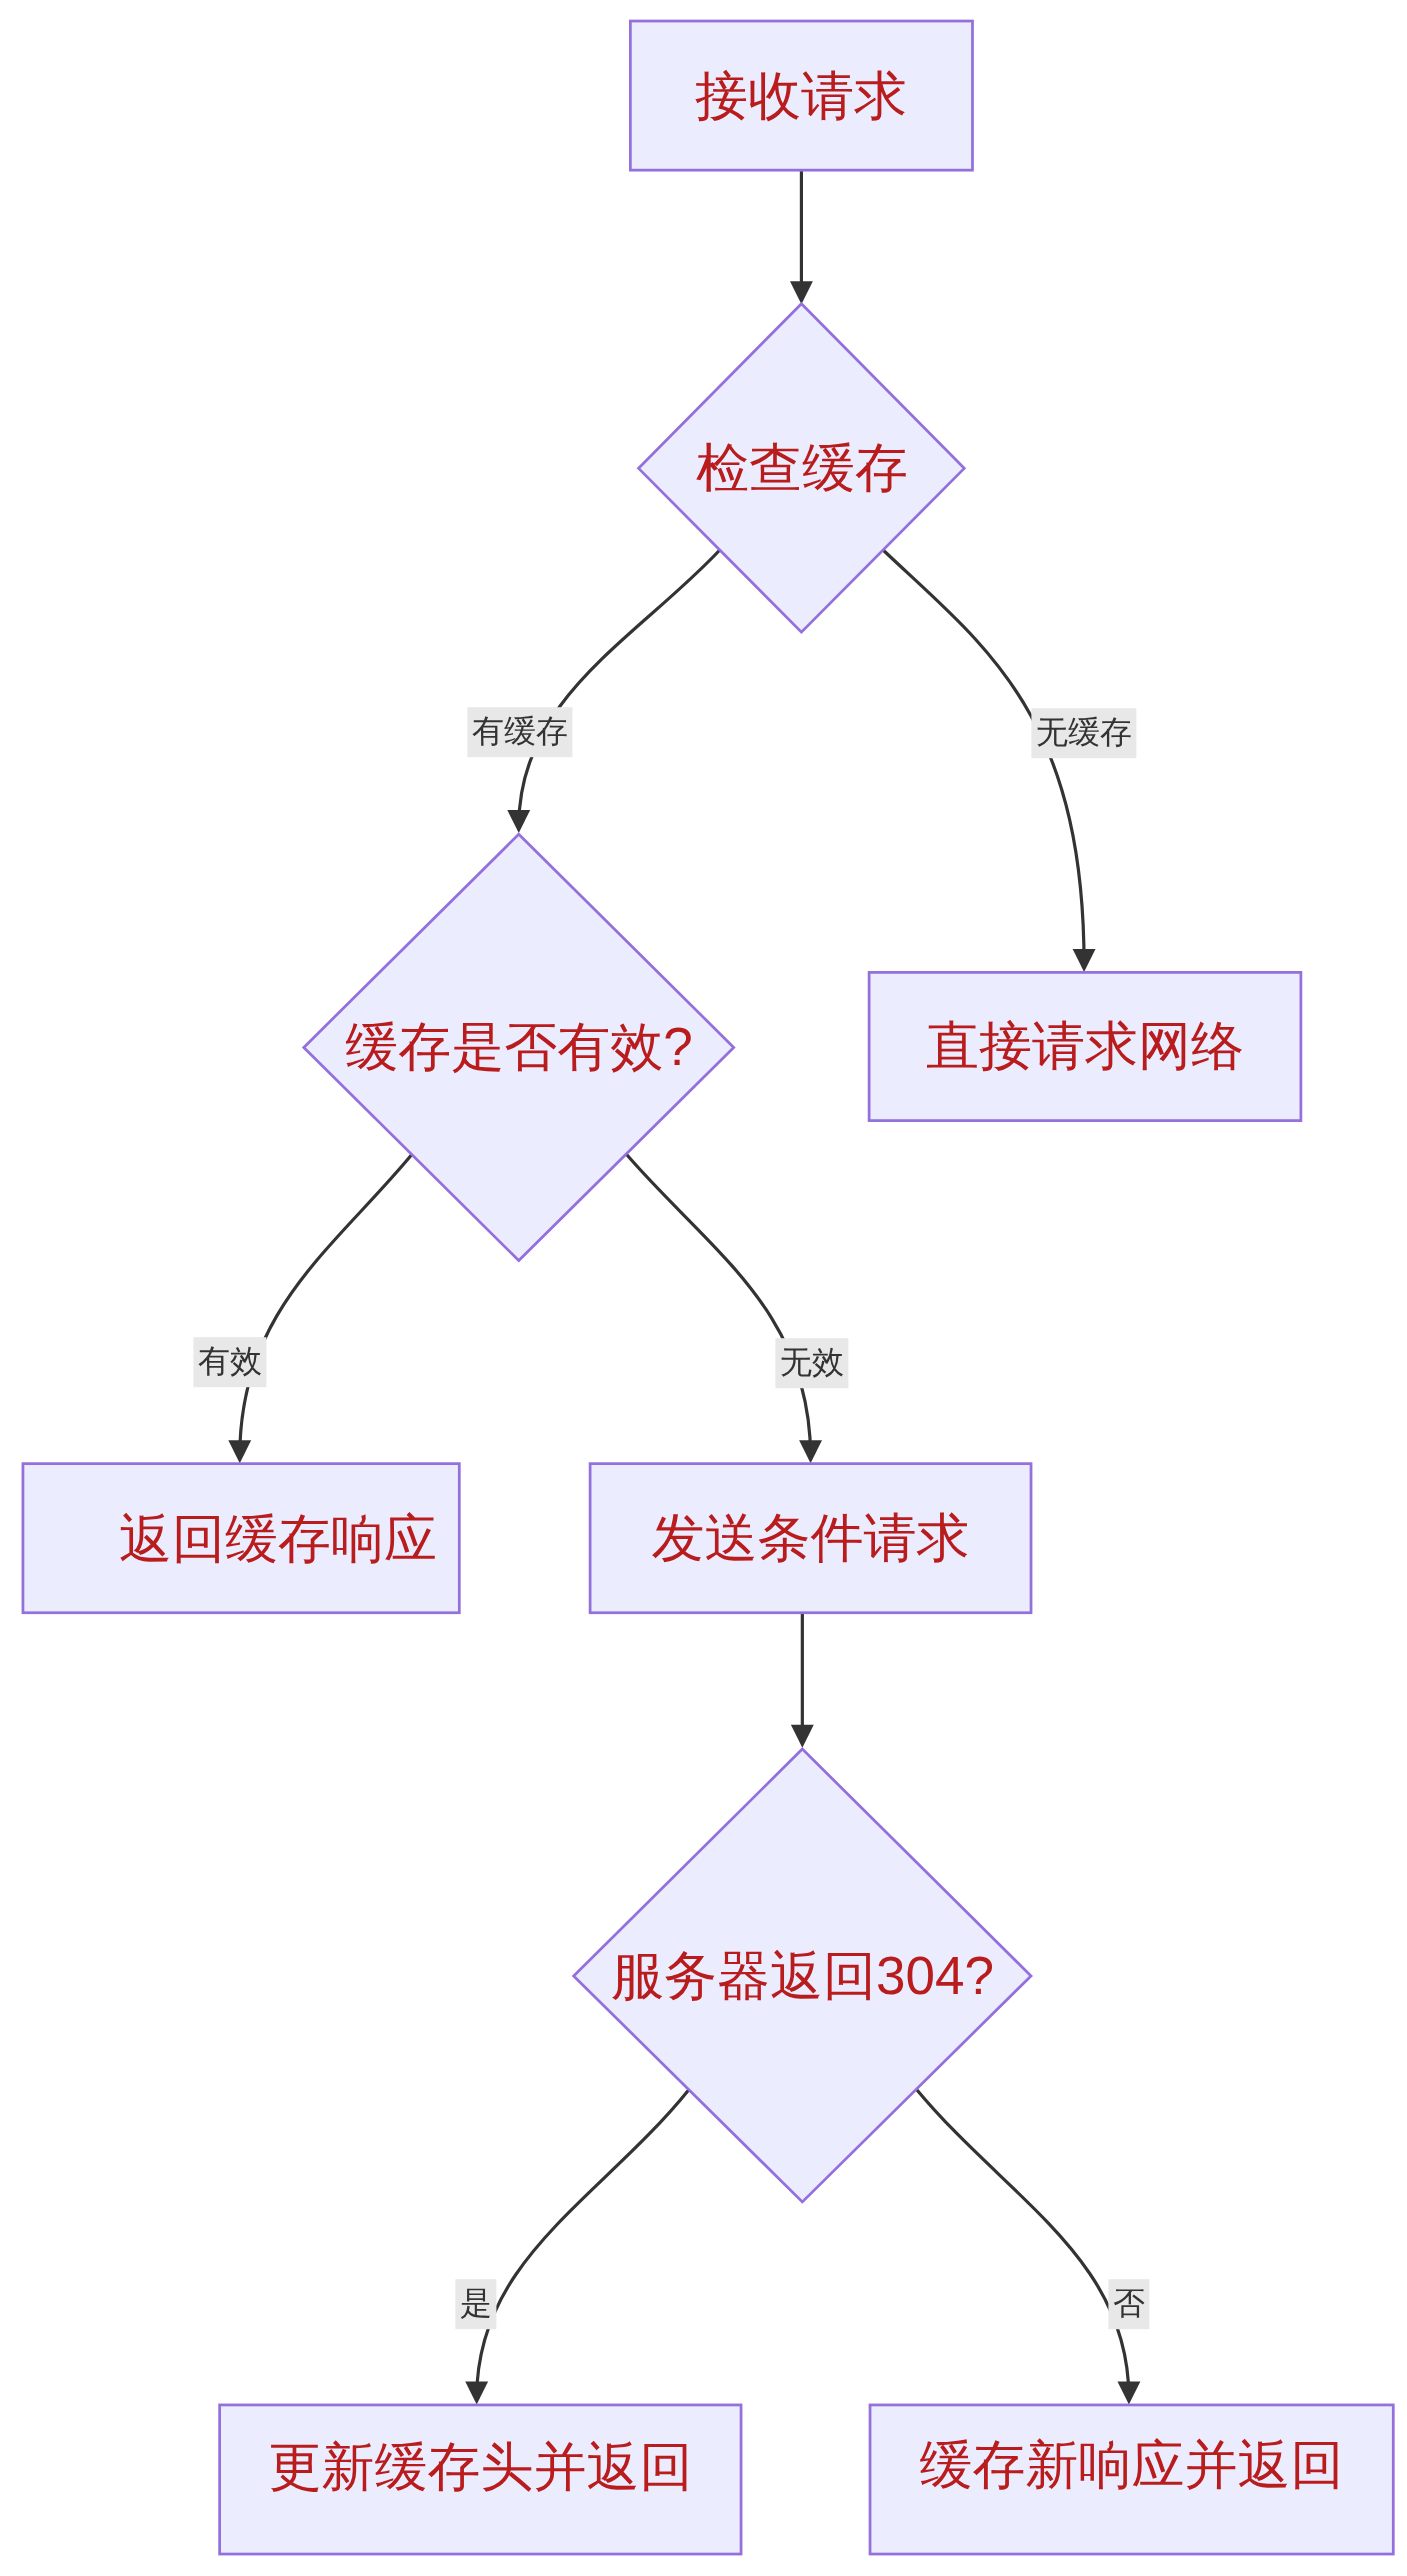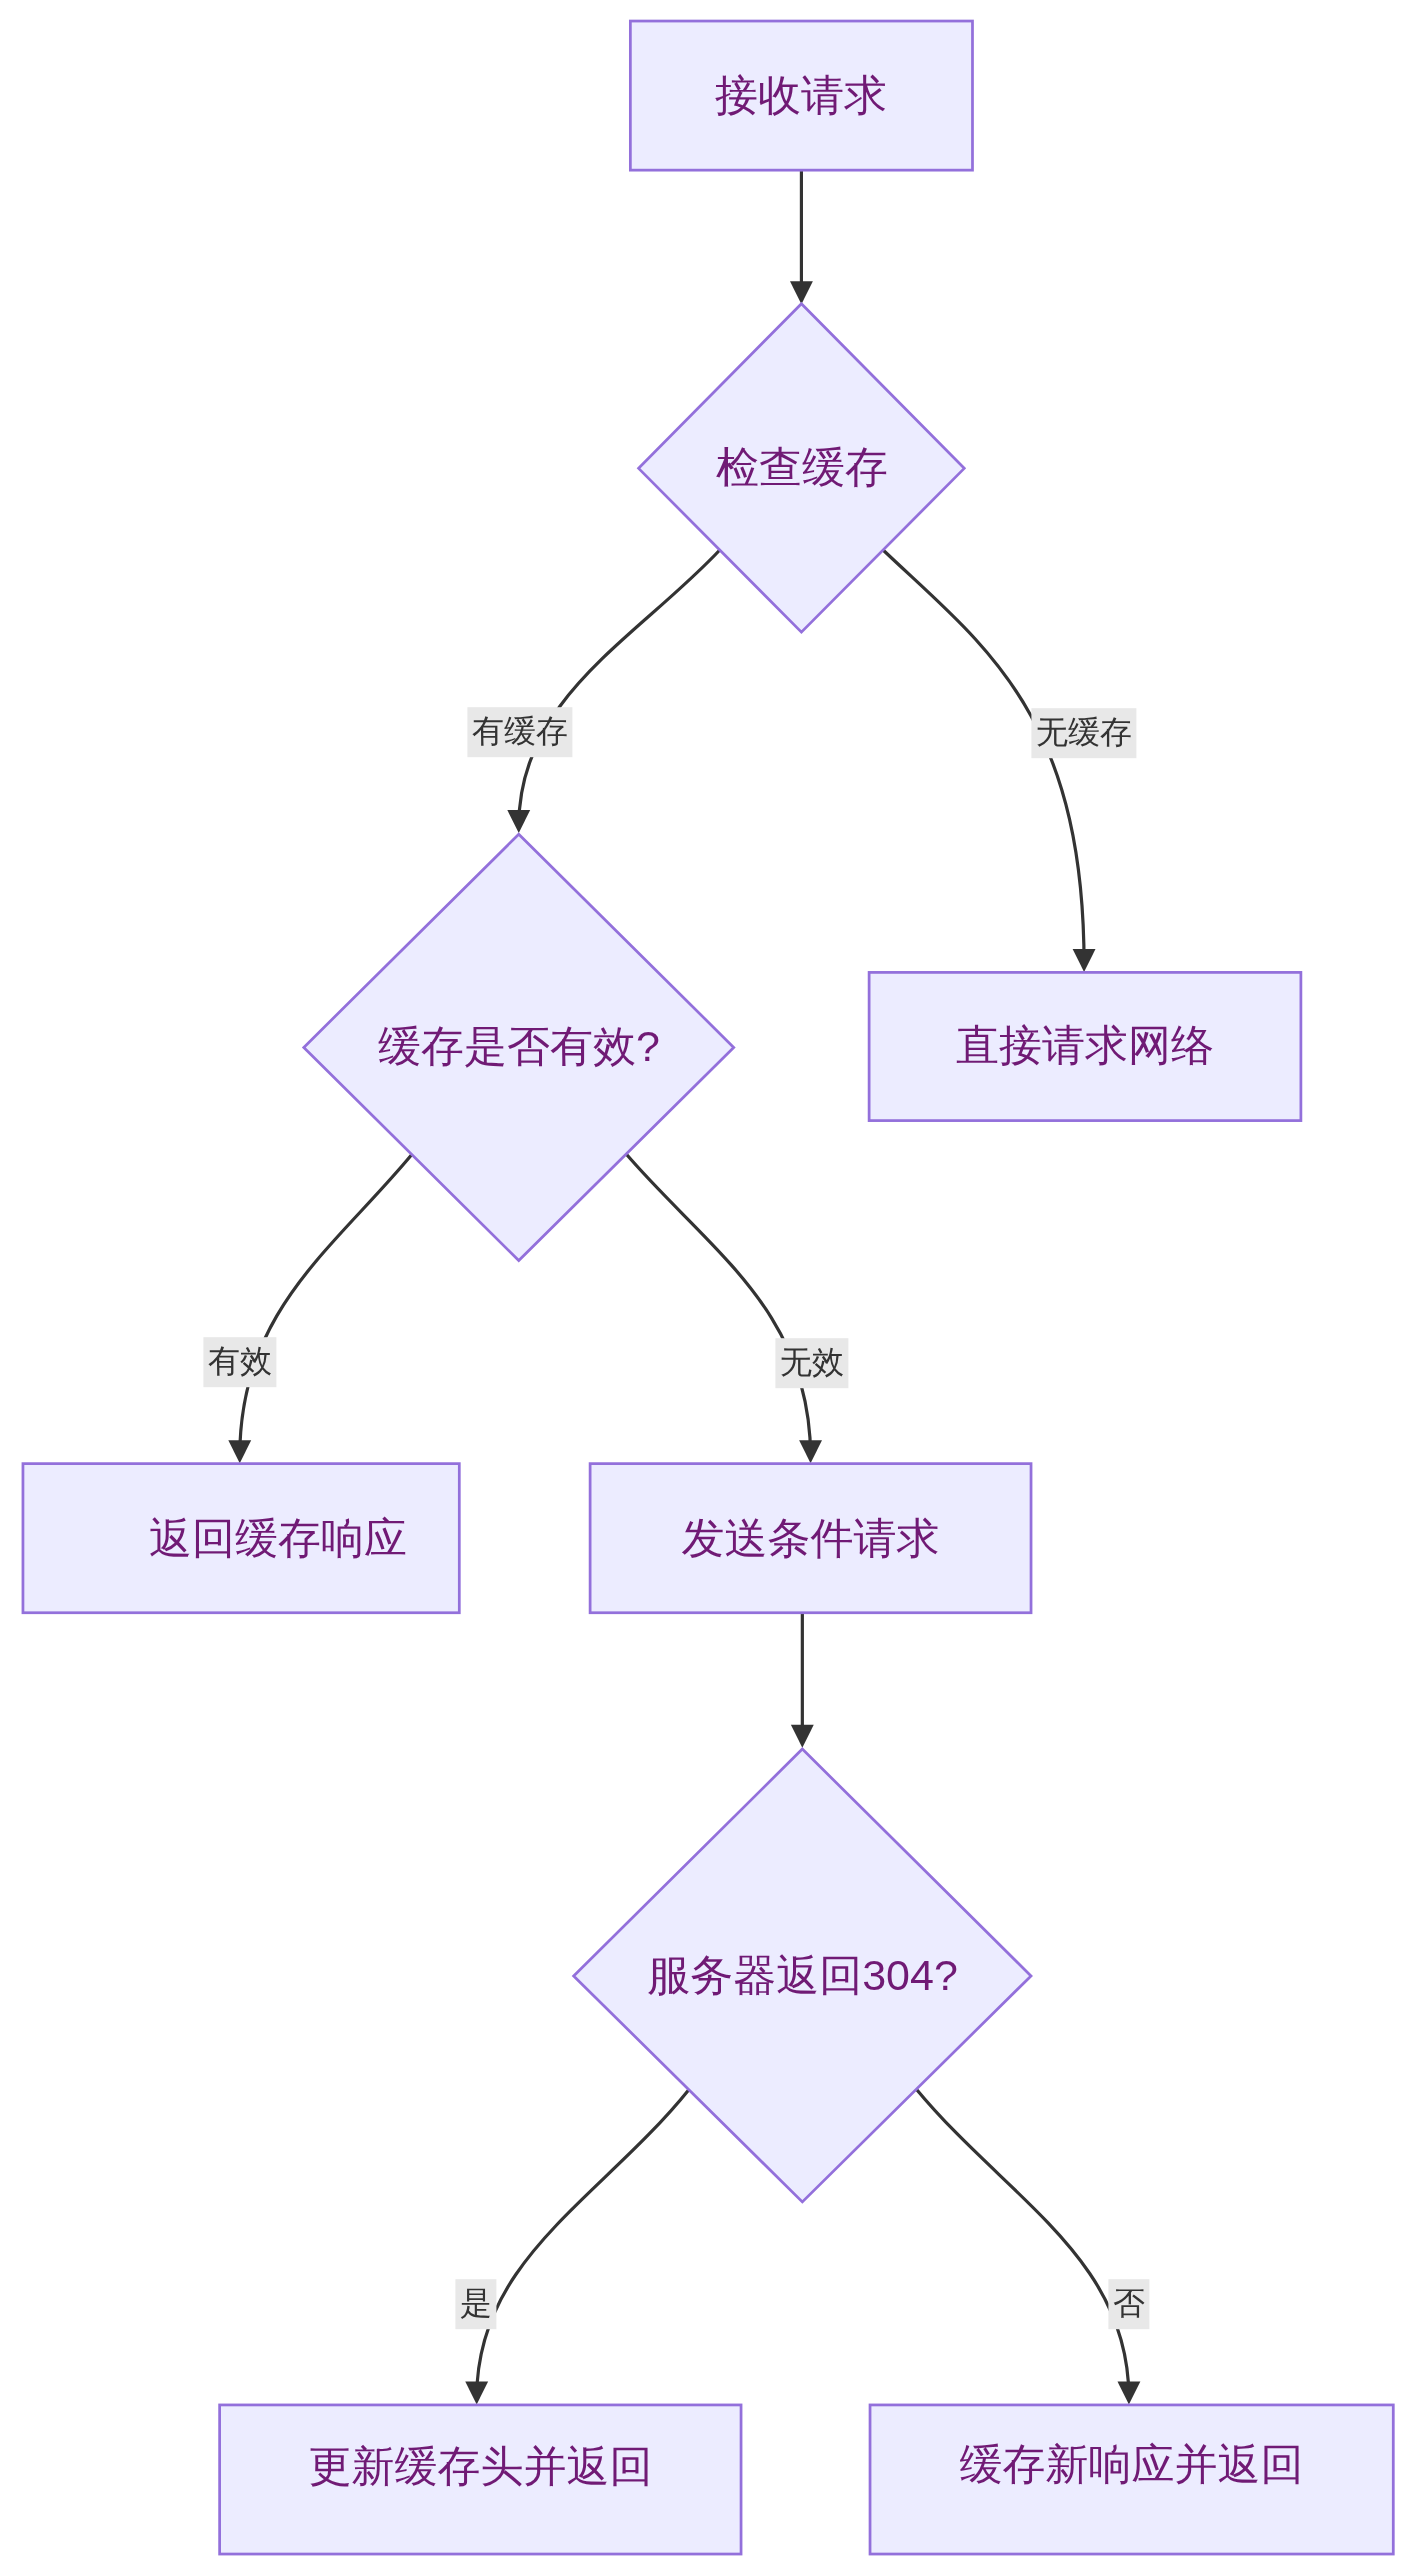--- a/index.html
+++ b/index.html
@@ -9,21 +9,21 @@
     background:#ffffff;
     font-family:"Liberation Sans","DejaVu Sans",sans-serif;
     overflow:hidden;
   }
   .canvas svg{position:absolute;left:0;top:0;z-index:1;}
   .edge{fill:none;stroke:#333333;stroke-width:3.5px;}
   .node-shape{fill:#ECECFF;stroke:#9370DB;stroke-width:3px;}
   .node-label{
     position:absolute;z-index:2;
     display:flex;align-items:center;justify-content:center;
-    color:#701a75;font-size:43px;line-height:1.2;
+    color:#b91c1c;font-size:53px;line-height:1.2;
     text-align:center;white-space:nowrap;
   }
   .edge-label{
     position:absolute;z-index:3;
     transform:translate(-50%,-50%);
     background:#e8e8e8;color:#333333;
     font-size:32px;line-height:1.55;
     padding:0 4.6px;white-space:nowrap;
   }
 </style>
@@ -68,19 +68,19 @@
   <div class="node-label" style="left:304px;top:834px;width:430px;height:426px;">缓存是否有效?</div>
   <div class="node-label" style="left:869px;top:972px;width:432px;height:148px;">直接请求网络</div>
   <div class="node-label" style="left:23px;top:1464px;width:436px;height:149px;padding-left:37px;">返回缓存响应</div>
   <div class="node-label" style="left:590px;top:1464px;width:441px;height:149px;font-family:Liberation Serif, serif;">发送条件请求</div>
   <div class="node-label" style="left:574px;top:1749px;width:457px;height:453px;">服务器返回304?</div>
   <div class="node-label" style="left:220px;top:2405px;width:521px;height:123px;">更新缓存头并返回</div>
   <div class="node-label" style="left:870px;top:2405px;width:523px;height:120px;">缓存新响应并返回</div>
 
   <div class="edge-label" style="left:520px;top:732px;">有缓存</div>
   <div class="edge-label" style="left:1084px;top:733px;">无缓存</div>
-  <div class="edge-label" style="left:240px;top:1362px;">有效</div>
+  <div class="edge-label" style="left:230px;top:1362px;">有效</div>
   <div class="edge-label" style="left:812px;top:1363px;">无效</div>
   <div class="edge-label" style="left:476px;top:2304px;">是</div>
   <div class="edge-label" style="left:1129px;top:2304px;">否</div>
 
 </div>
 
 
 </body></html>

